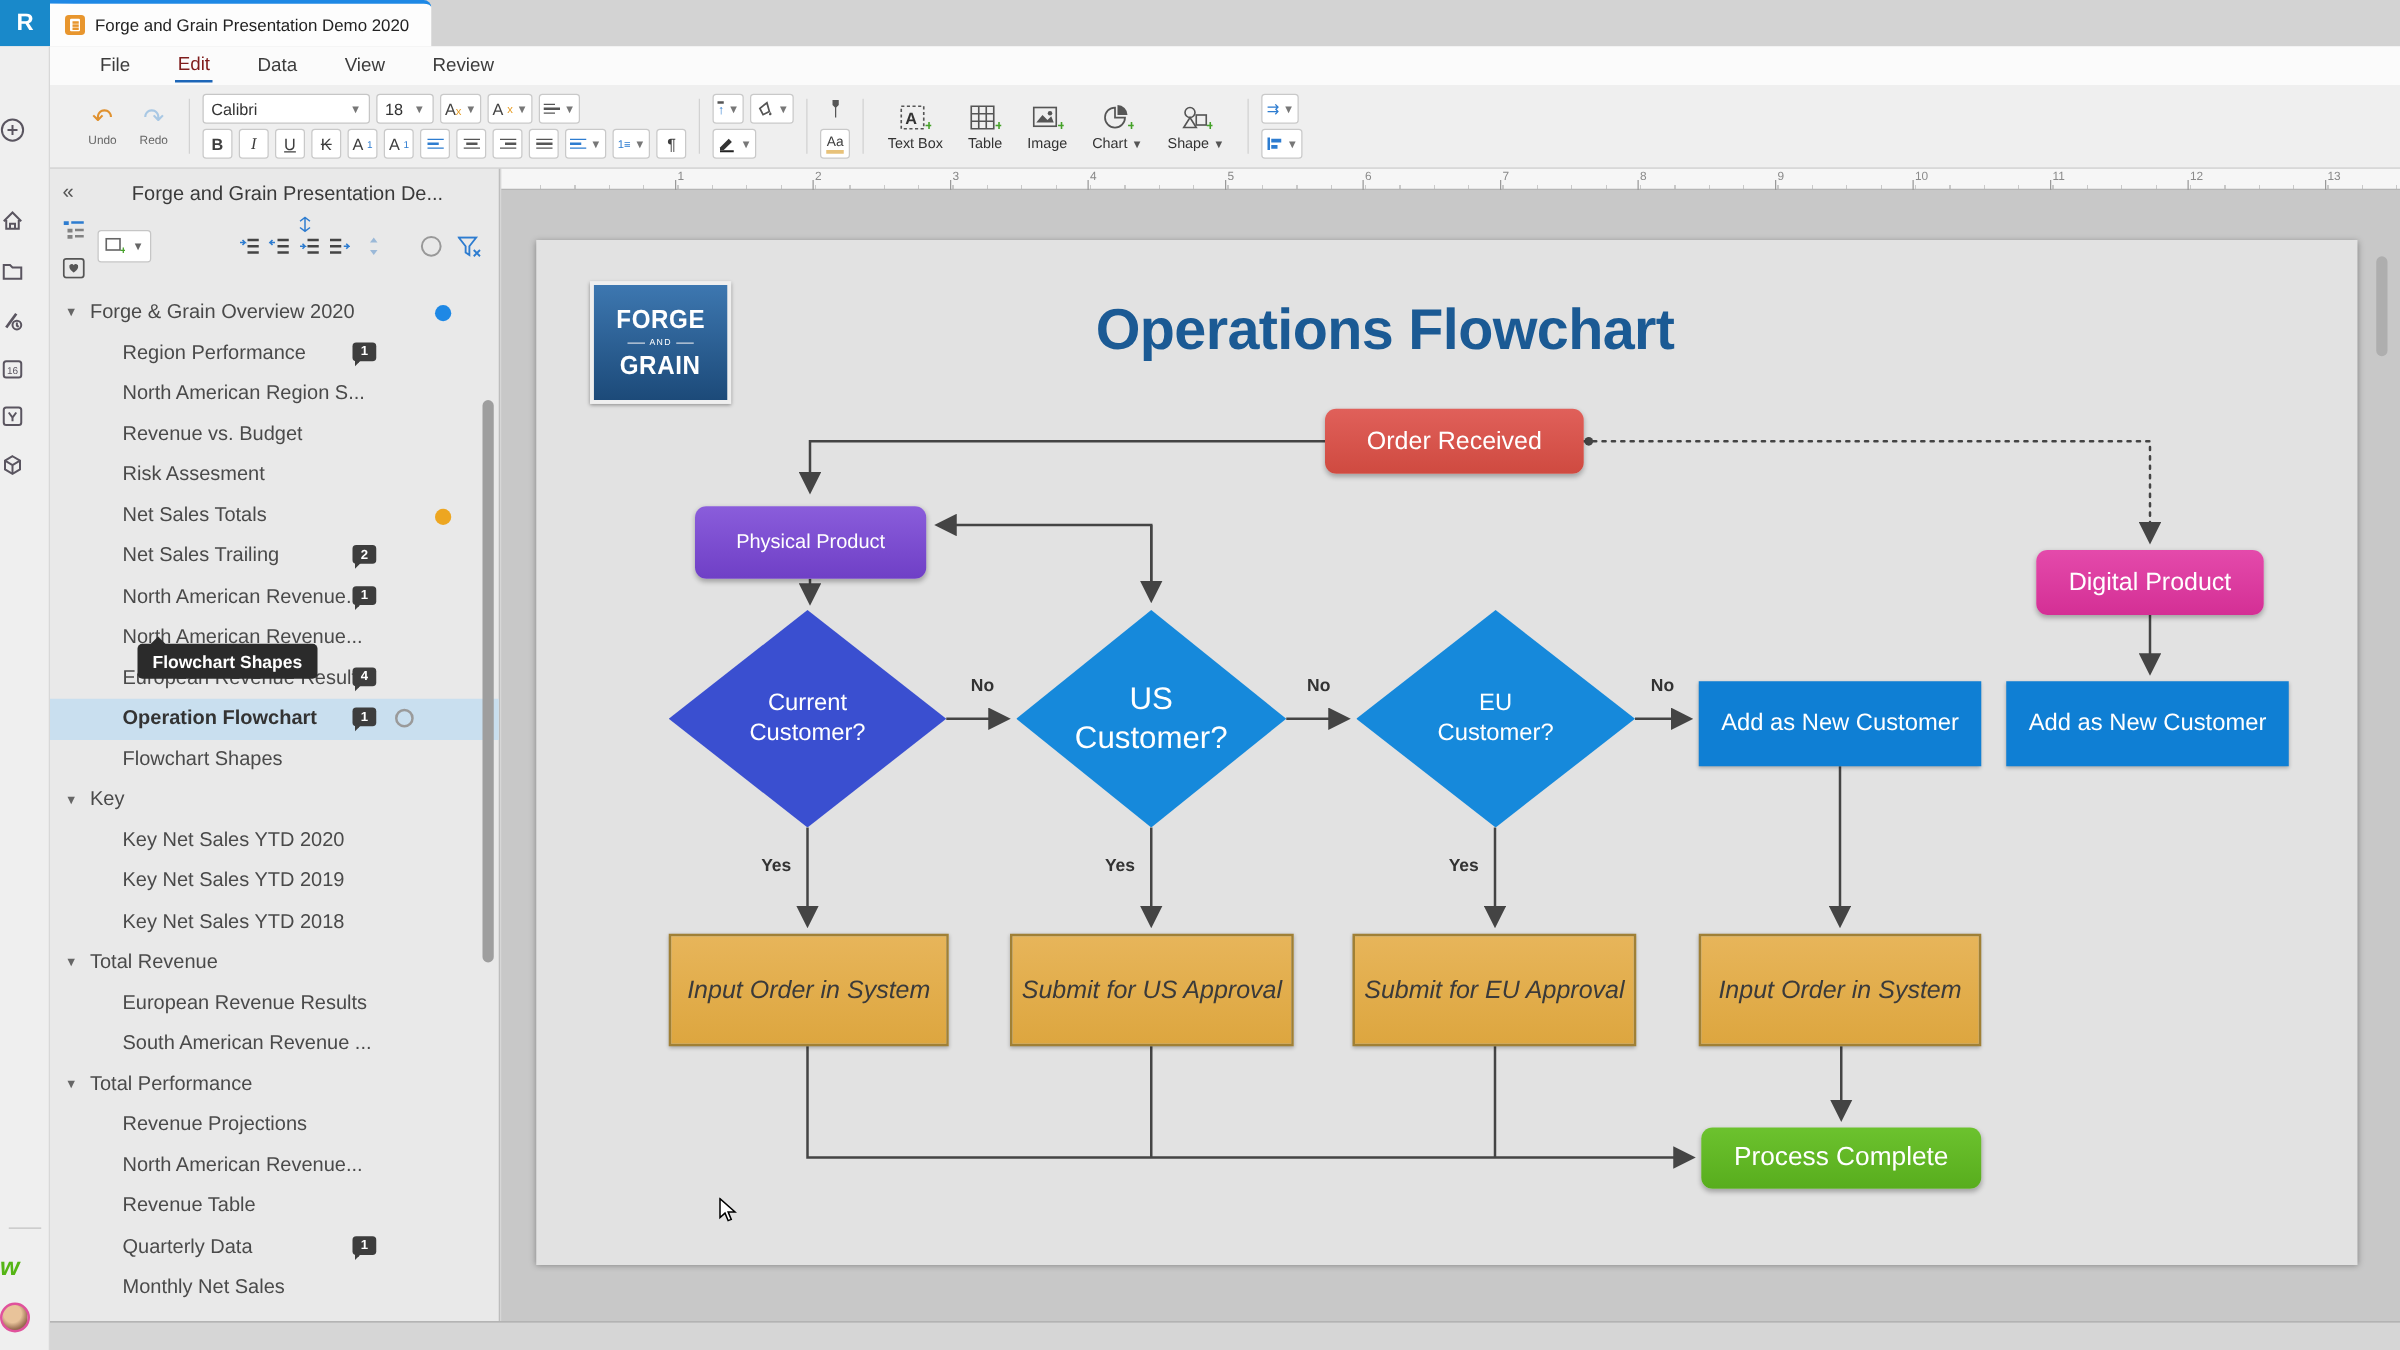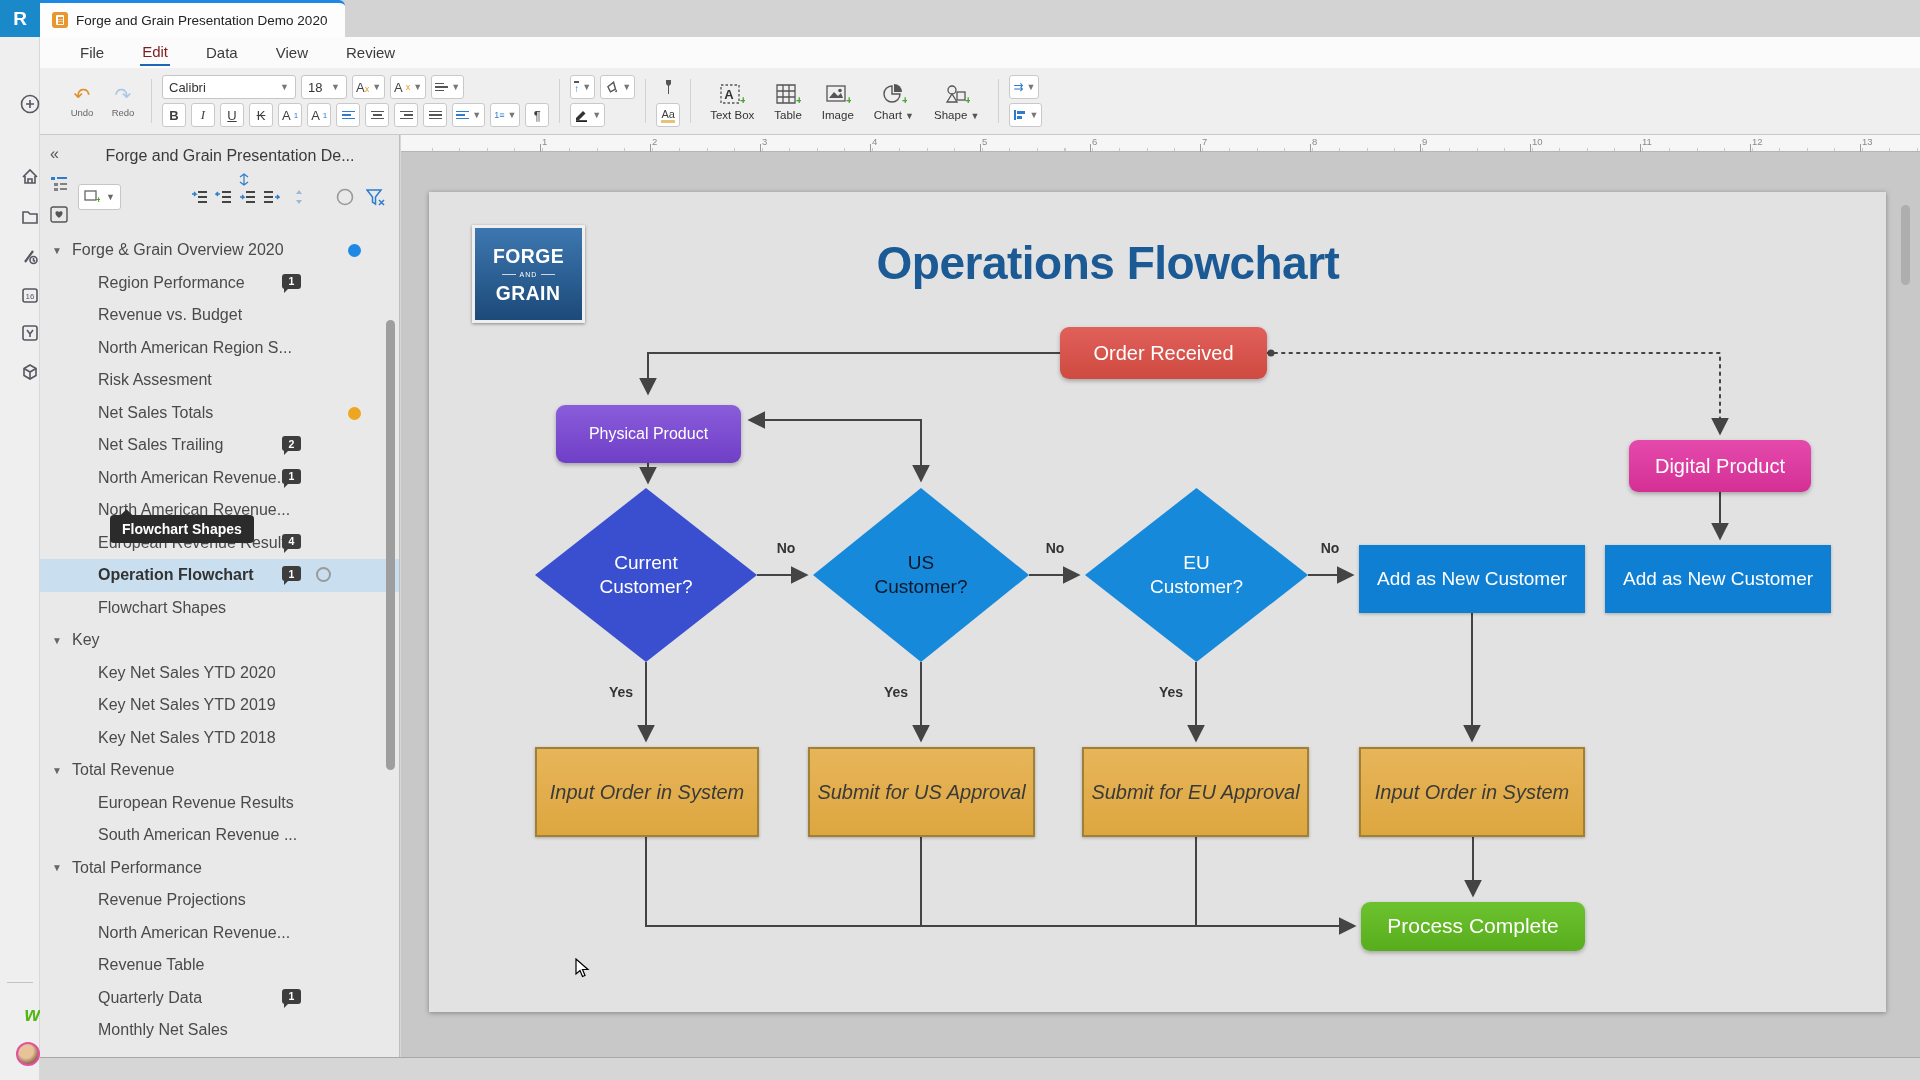--- a/index.html
+++ b/index.html
@@ -12,21 +12,21 @@
              font-size:19px; font-weight:bold; display:flex; align-items:center; justify-content:center; }
   .tab { position:absolute; left:40px; top:0; height:37px; width:305px; background:#fdfdfd;
          border-top:3px solid #1e88e5; border-radius:0 6px 0 0; display:flex; align-items:center; gap:8px; padding:0 12px; }
   .tab-ico { width:16px; height:16px; background:#e8962e; border-radius:3px; position:relative; flex:0 0 auto; }
   .tab-ico:before { content:""; position:absolute; left:4px; top:3px; width:8px; height:10px; background:#fff; border-radius:1px; }
   .tab-ico:after { content:""; position:absolute; left:5.5px; top:5px; width:5px; height:1.5px; background:#e8962e; box-shadow:0 2.5px 0 #e8962e, 0 5px 0 #e8962e; }
   .tab-title { font-size:13.5px; color:#222; white-space:nowrap; }
 
   
   .leftrail { position:absolute; left:0; top:37px; width:40px; height:1043px; background:#efefef; border-right:1px solid #d8d8d8; }
-  .rail-ic { position:absolute; left:0; width:40px; height:30px; display:flex; align-items:center; justify-content:flex-end; color:#5a5560; }
+  .rail-ic { position:absolute; left:0; width:40px; height:30px; display:flex; align-items:center; justify-content:flex-start; color:#5a5560; }
   .rail-ic svg { stroke:#5a5560; fill:none; stroke-width:1.6; }
   .rail-div { position:absolute; left:7px; width:26px; height:1px; background:#c2c2c2; }
   .rail-w { color:#55b515; font-weight:bold; font-size:20px; font-style:italic; }
   .avatar { width:24px; height:24px; border-radius:50%; border:2px solid #e0529c; background:radial-gradient(circle at 40% 35%, #e8c39a 0 40%, #9a6f52 70%, #6b4a38); }
 
   
   .menubar { position:absolute; left:40px; top:37px; width:1880px; height:31px; background:#fbfbfb; display:flex; align-items:center; gap:34px; padding-left:38px; }
   .menu-item { font-size:15px; color:#3c3c3c; cursor:default; padding:4px 2px; }
   .menu-item.active { color:#7f1d1d; border-bottom:2px solid #1d66b8; }
 
@@ -495,24 +495,24 @@
       <div class="srow lvl0">
         <span class="arrow">▼</span>
         <span class="lb">Forge &amp; Grain Overview 2020</span>
         <span class="dot" style="background: rgb(30, 136, 229);"></span>
       </div>
       <div class="srow lvl1">
         <span class="lb">Region Performance</span>
         <span class="badge">1</span>
       </div>
       <div class="srow lvl1">
+        <span class="lb">North American Region S...</span>
+      </div>
+      <div class="srow lvl1">
         <span class="lb">Revenue vs. Budget</span>
-      </div>
-      <div class="srow lvl1">
-        <span class="lb">North American Region S...</span>
       </div>
       <div class="srow lvl1">
         <span class="lb">Risk Assesment</span>
       </div>
       <div class="srow lvl1">
         <span class="lb">Net Sales Totals</span>
         <span class="dot" style="background: rgb(237, 166, 33);"></span>
       </div>
       <div class="srow lvl1">
         <span class="lb">Net Sales Trailing</span>
@@ -647,21 +647,21 @@
         <path d="M 838 161 H 1291 V 240" marker-end="url(#ah)" stroke-dasharray="2.5 5" stroke-linecap="round"></path>
       </g>
       <circle cx="842" cy="161" r="3.5" fill="#444"></circle>
     </svg>
     <div id="nodes">
         <div class="node rounded" style="left: 631px; top: 135px; width: 207px; height: 52px; background: linear-gradient(rgb(224, 96, 90), rgb(207, 74, 64)); color: rgb(255, 255, 255); font-size: 20px;">Order Received</div>
         <div class="node rounded" style="left: 127px; top: 213px; width: 185px; height: 58px; background: linear-gradient(rgb(138, 93, 219), rgb(111, 63, 198)); color: rgb(255, 255, 255); font-size: 16px;">Physical Product</div>
         <div class="node rounded" style="left: 1200px; top: 248px; width: 182px; height: 52px; background: linear-gradient(rgb(228, 74, 171), rgb(212, 47, 149)); color: rgb(255, 255, 255); font-size: 20px;">Digital Product</div>
         <div class="node diamond" style="left: 106px; top: 296px; width: 222px; height: 174px; background: rgb(58, 79, 208); color: rgb(255, 255, 255); font-size: 19px;">Current
 Customer?</div>
-        <div class="node diamond" style="left: 384px; top: 296px; width: 216px; height: 174px; background: rgb(22, 137, 219); color: #0f172a; font-size: 19px;">US
+        <div class="node diamond" style="left: 384px; top: 296px; width: 216px; height: 174px; background: rgb(22, 137, 219); color: #ffffff; font-size: 25px;">US
 Customer?</div>
         <div class="node diamond" style="left: 656px; top: 296px; width: 223px; height: 174px; background: rgb(22, 137, 219); color: rgb(255, 255, 255); font-size: 19px;">EU
 Customer?</div>
         <div class="node rect" style="left: 930px; top: 353px; width: 226px; height: 68px; background: rgb(15, 127, 212); color: rgb(255, 255, 255); font-size: 19px;">Add as New Customer</div>
         <div class="node rect" style="left: 1176px; top: 353px; width: 226px; height: 68px; background: rgb(15, 127, 212); color: rgb(255, 255, 255); font-size: 19px;">Add as New Customer</div>
         <div class="node process" style="left: 106px; top: 555px; width: 224px; height: 90px; background: linear-gradient(rgb(231, 181, 90), rgb(221, 166, 63)); color: rgb(58, 58, 58); font-size: 20px; font-style: italic;">Input Order in System</div>
         <div class="node process" style="left: 379px; top: 555px; width: 227px; height: 90px; background: linear-gradient(rgb(231, 181, 90), rgb(221, 166, 63)); color: rgb(58, 58, 58); font-size: 20px; font-style: italic;">Submit for US Approval</div>
         <div class="node process" style="left: 653px; top: 555px; width: 227px; height: 90px; background: linear-gradient(rgb(231, 181, 90), rgb(221, 166, 63)); color: rgb(58, 58, 58); font-size: 20px; font-style: italic;">Submit for EU Approval</div>
         <div class="node process" style="left: 930px; top: 555px; width: 226px; height: 90px; background: linear-gradient(rgb(231, 181, 90), rgb(221, 166, 63)); color: rgb(58, 58, 58); font-size: 20px; font-style: italic;">Input Order in System</div>
         <div class="node rounded" style="left: 932px; top: 710px; width: 224px; height: 49px; background: linear-gradient(rgb(108, 194, 46), rgb(88, 173, 29)); color: rgb(255, 255, 255); font-size: 21px;">Process Complete</div>

